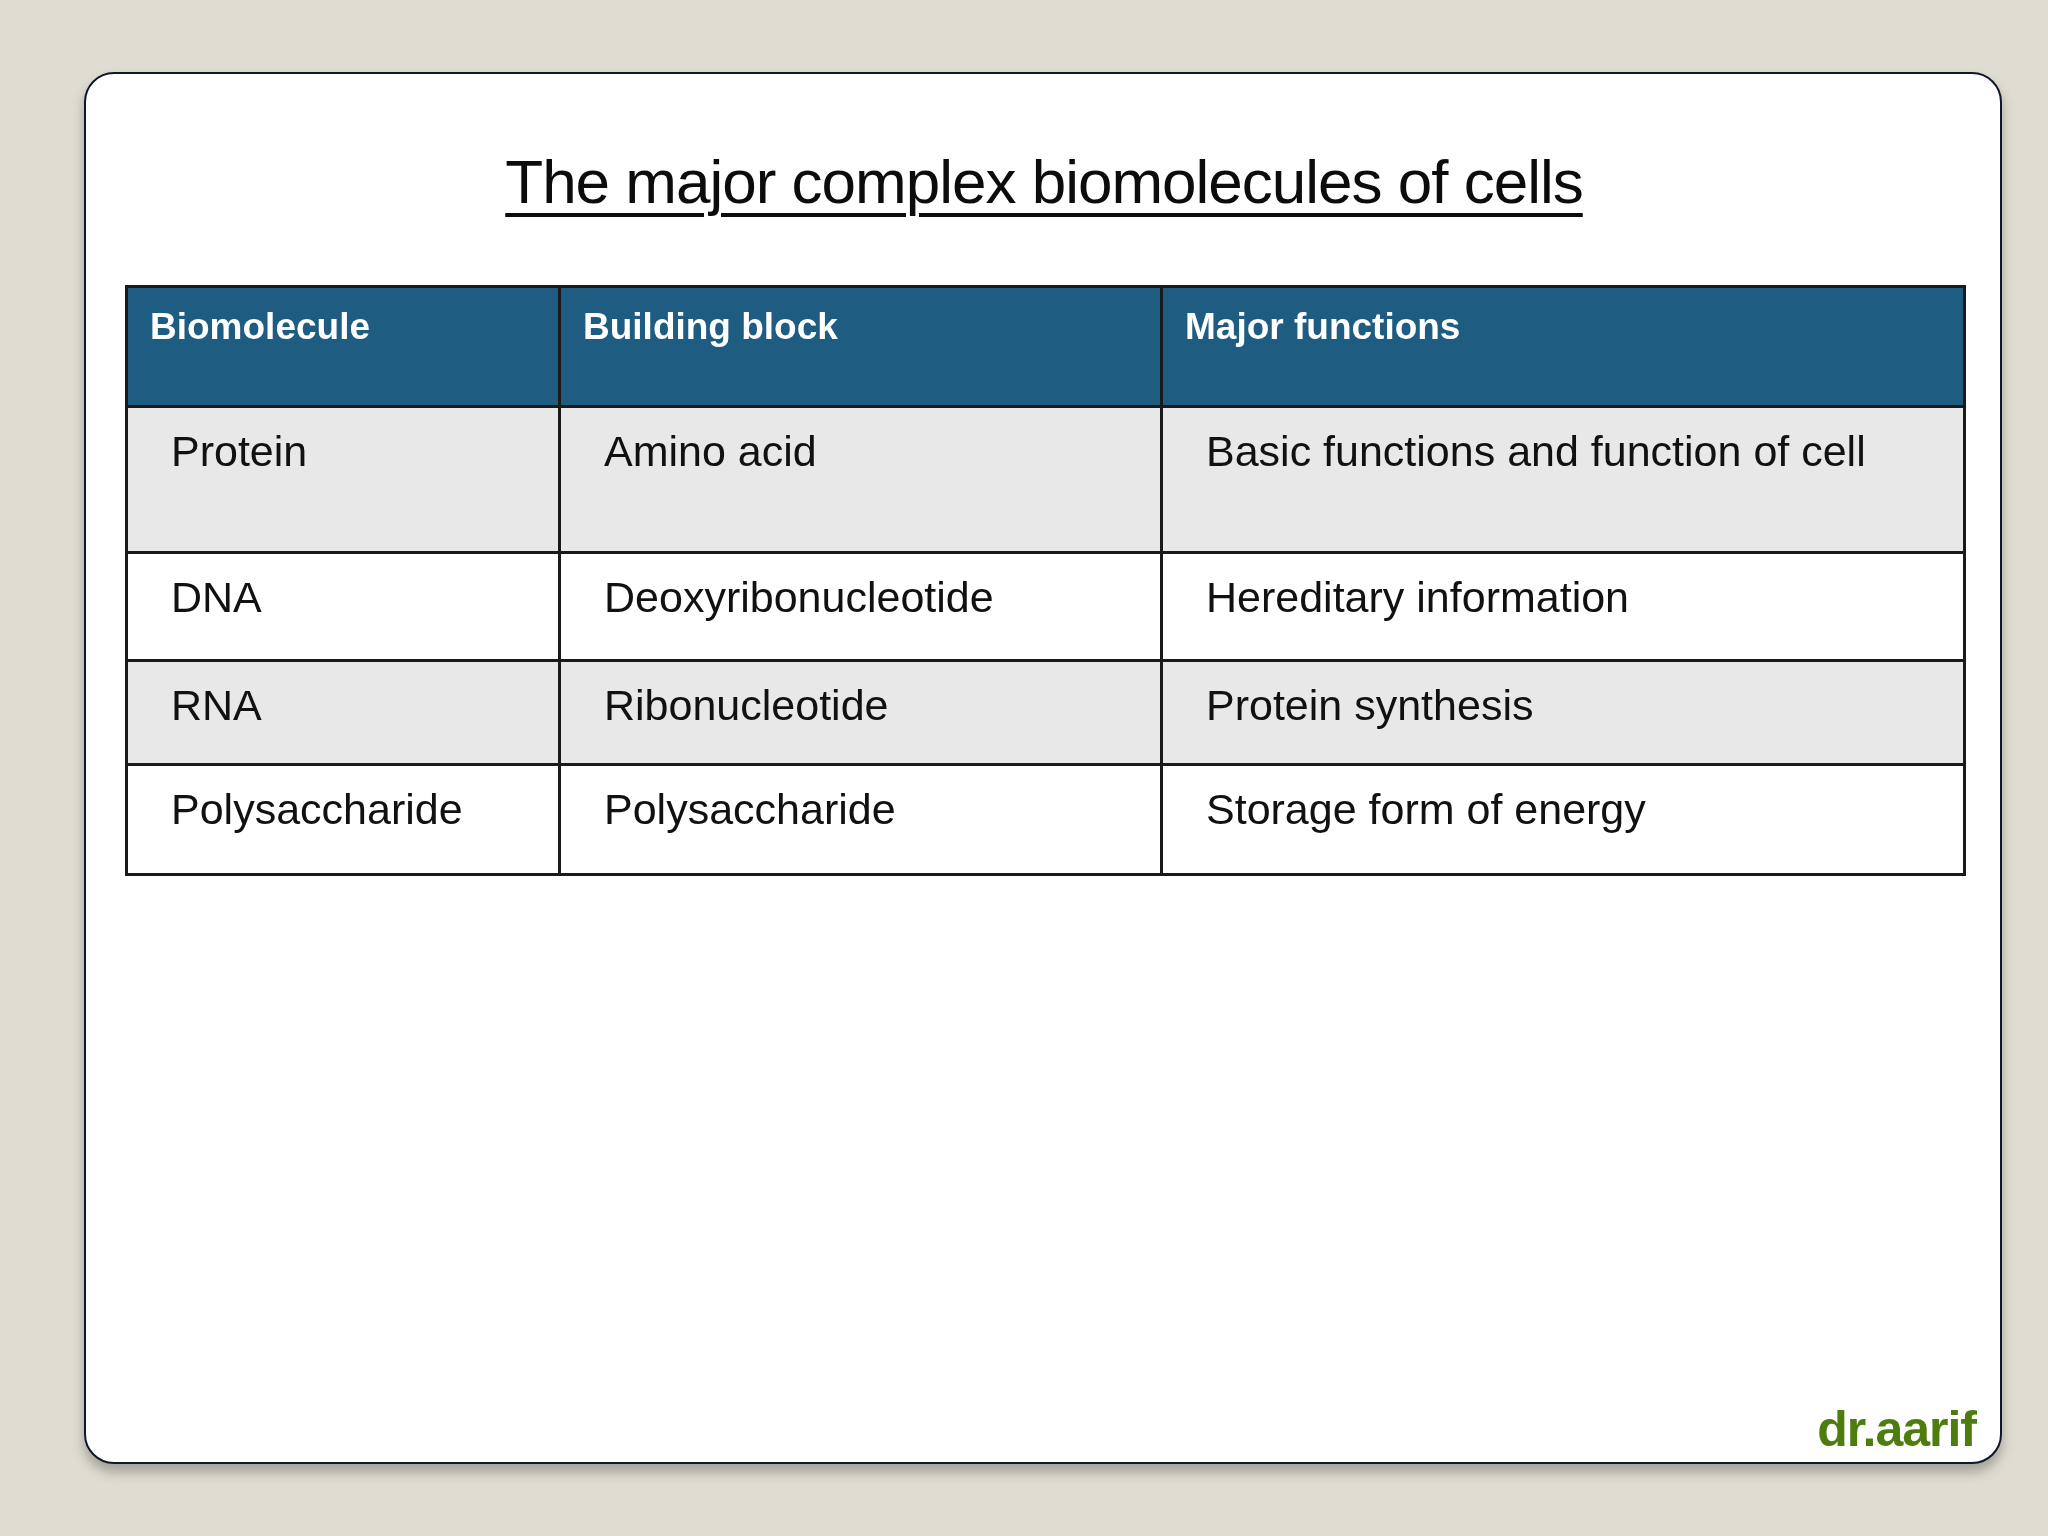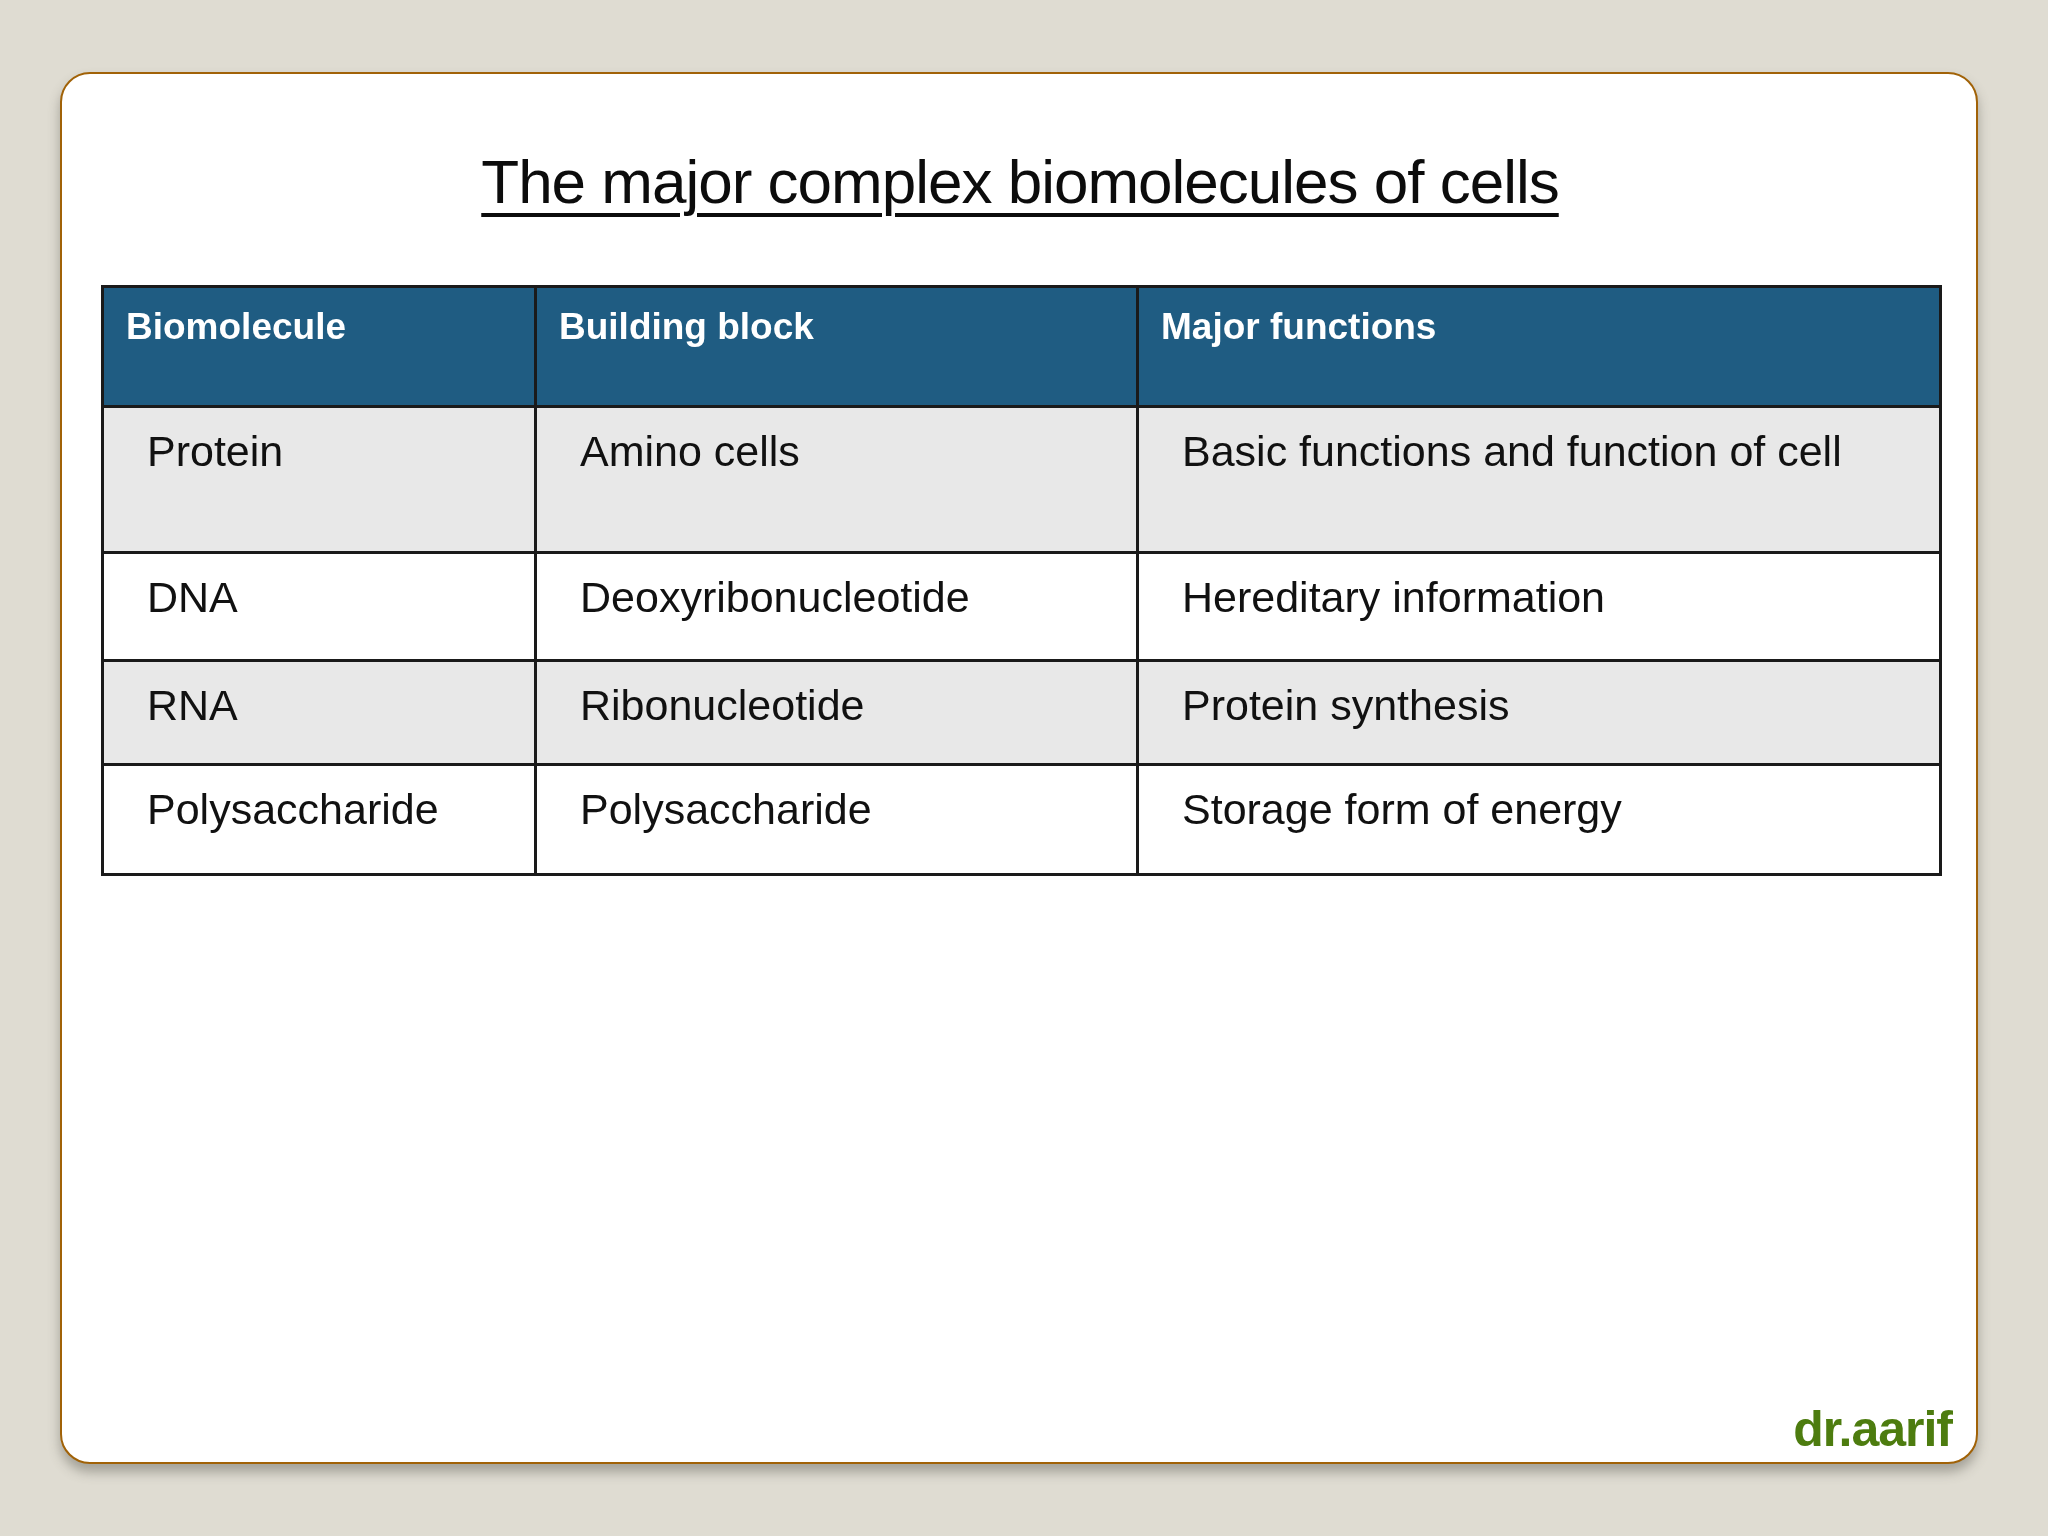--- a/index.html
+++ b/index.html
@@ -12,26 +12,26 @@
     overflow: hidden;
   }
   .stage {
     position: relative;
     width: 2048px;
     height: 1536px;
     background: #dfdcd2;
   }
   .slide-card {
     position: absolute;
-    left: 60px;
+    left: 84px;
     top: 72px;
     width: 1914px;
     height: 1388px;
     background: #ffffff;
-    border: 2px solid #a16207;
+    border: 2px solid #0f172a;
     border-radius: 30px;
     box-shadow: 0 8px 12px rgba(90, 88, 80, 0.45);
   }
   .slide-title {
     position: absolute;
     left: 39px;
     top: 72px;
     width: 1838px;
     text-align: center;
     font-size: 62px;
@@ -108,21 +108,21 @@
       <thead>
         <tr>
           <th>Biomolecule</th>
           <th>Building block</th>
           <th>Major functions</th>
         </tr>
       </thead>
       <tbody>
         <tr class="row-shaded r1">
           <td>Protein</td>
-          <td>Amino cells</td>
+          <td>Amino acid</td>
           <td>Basic functions and function of cell</td>
         </tr>
         <tr class="row-plain r2">
           <td>DNA</td>
           <td>Deoxyribonucleotide</td>
           <td>Hereditary information</td>
         </tr>
         <tr class="row-shaded r3">
           <td>RNA</td>
           <td>Ribonucleotide</td>

